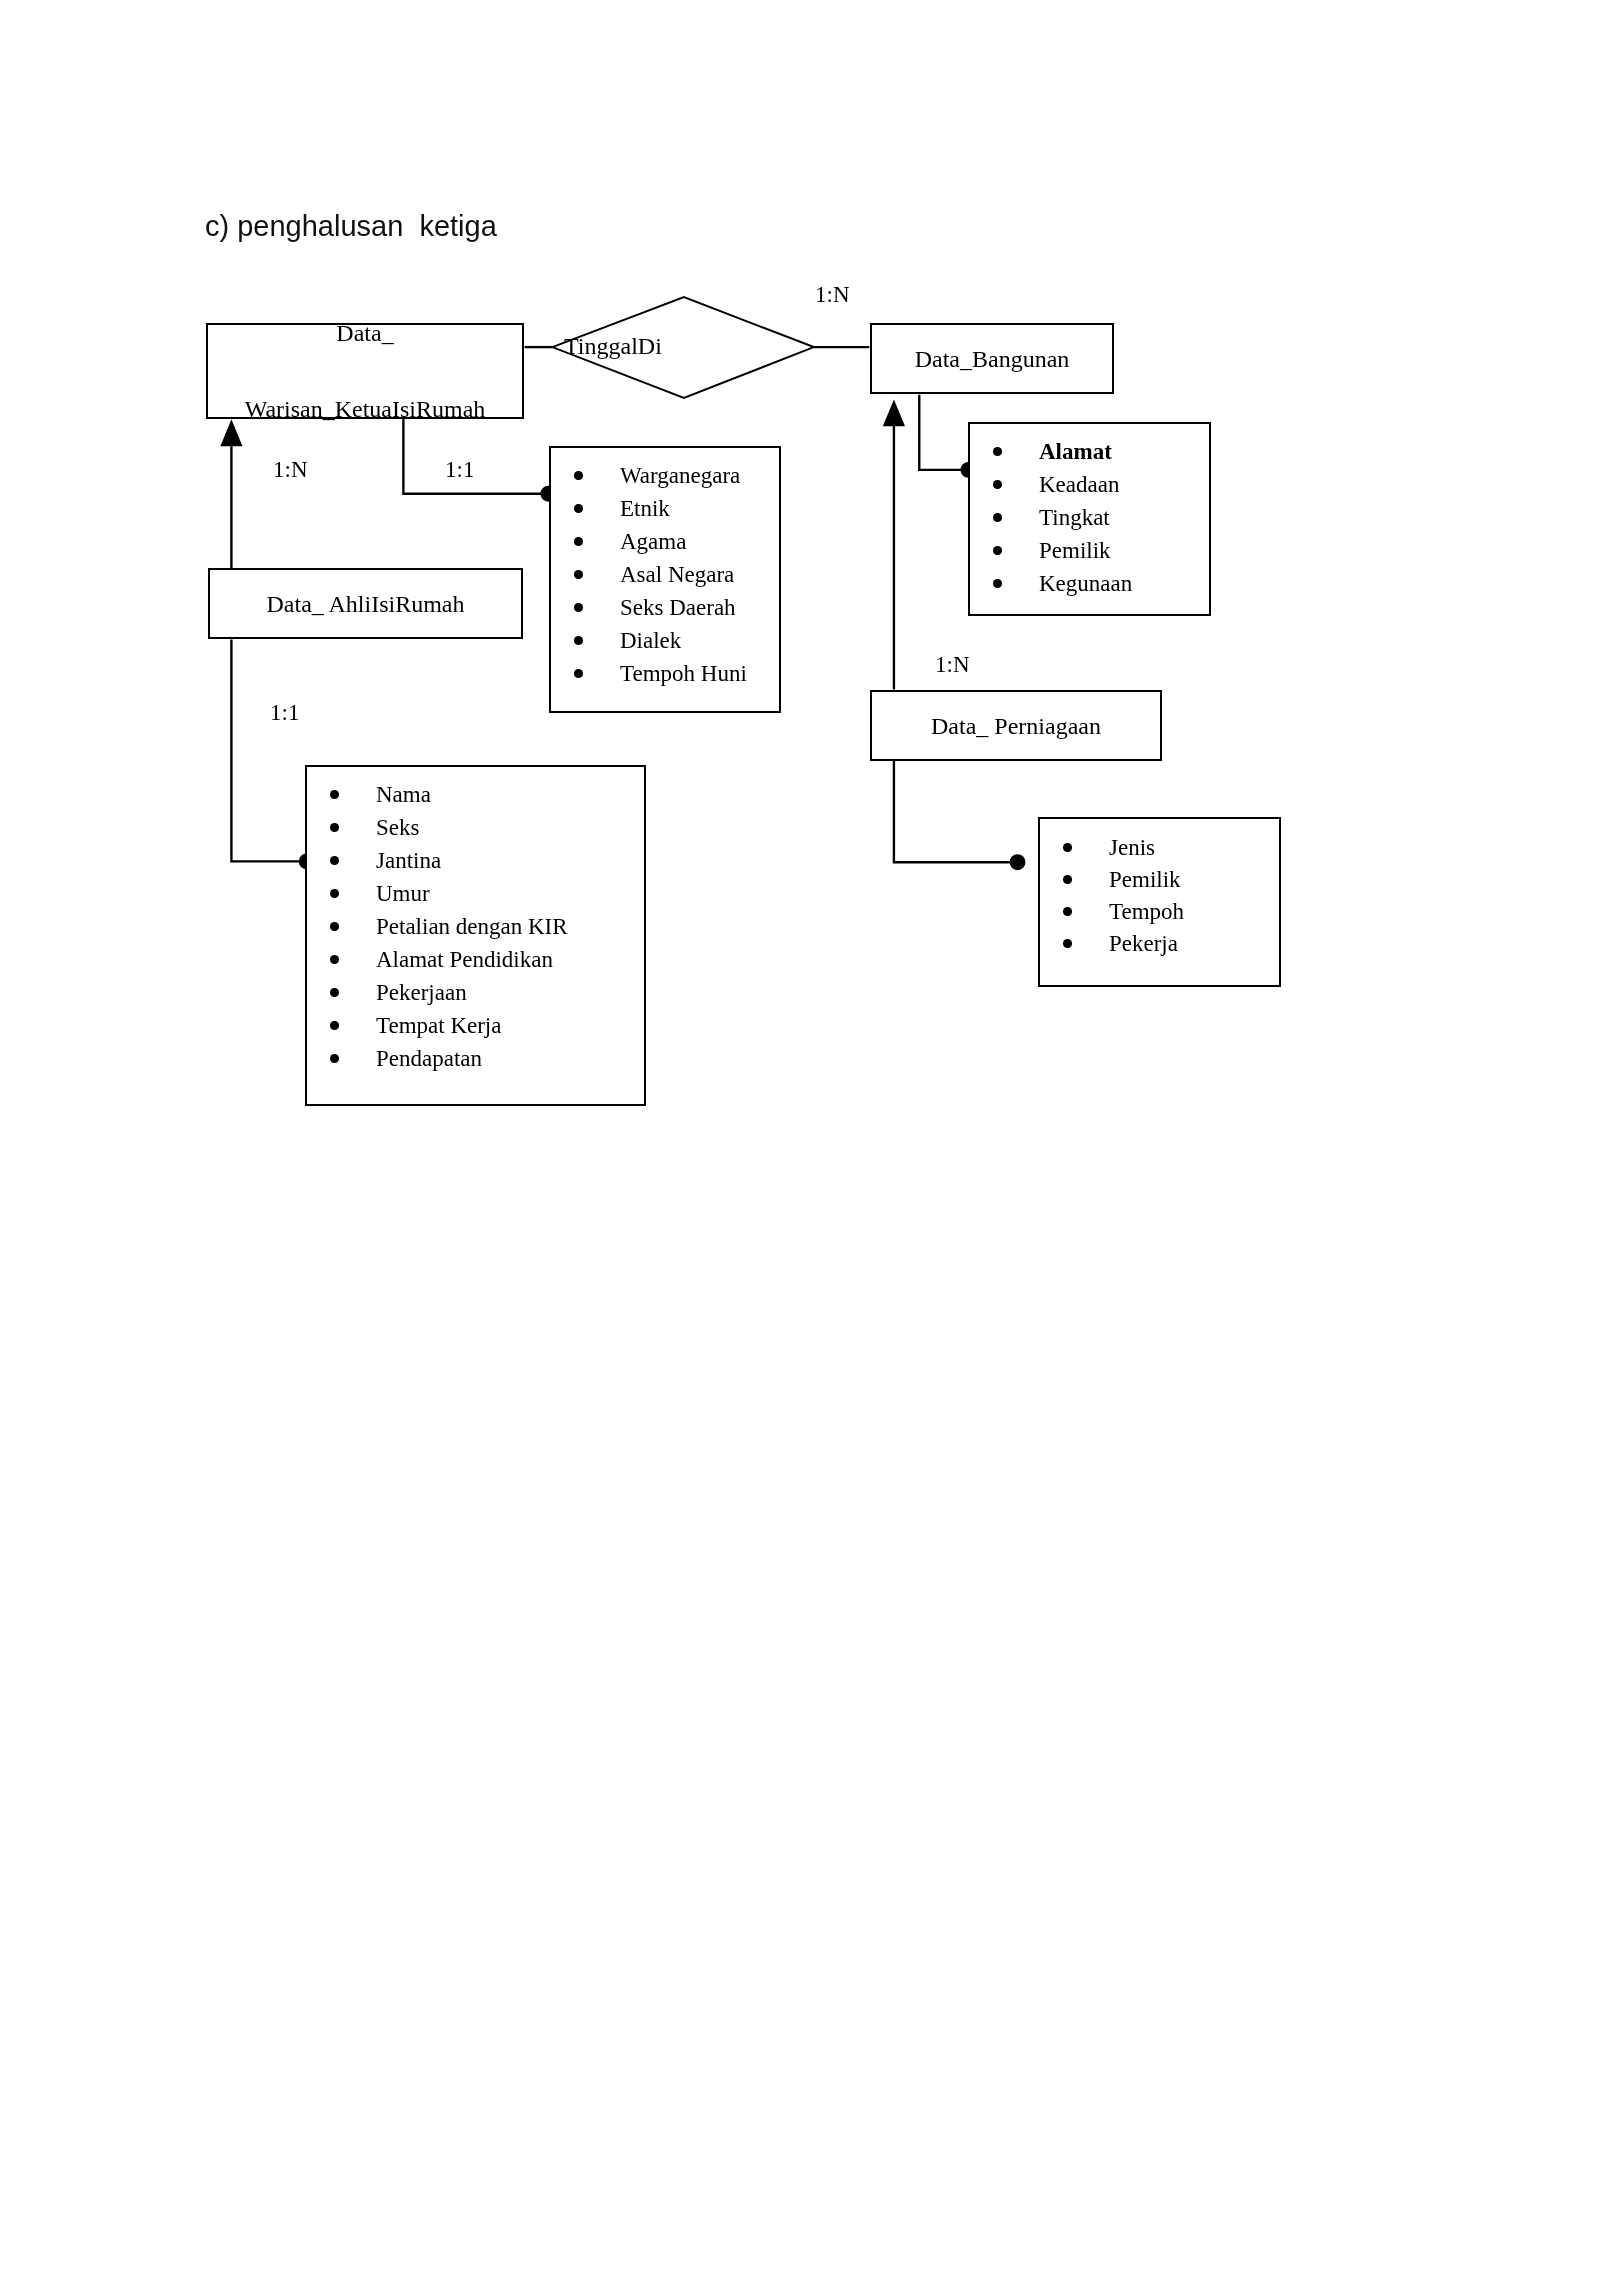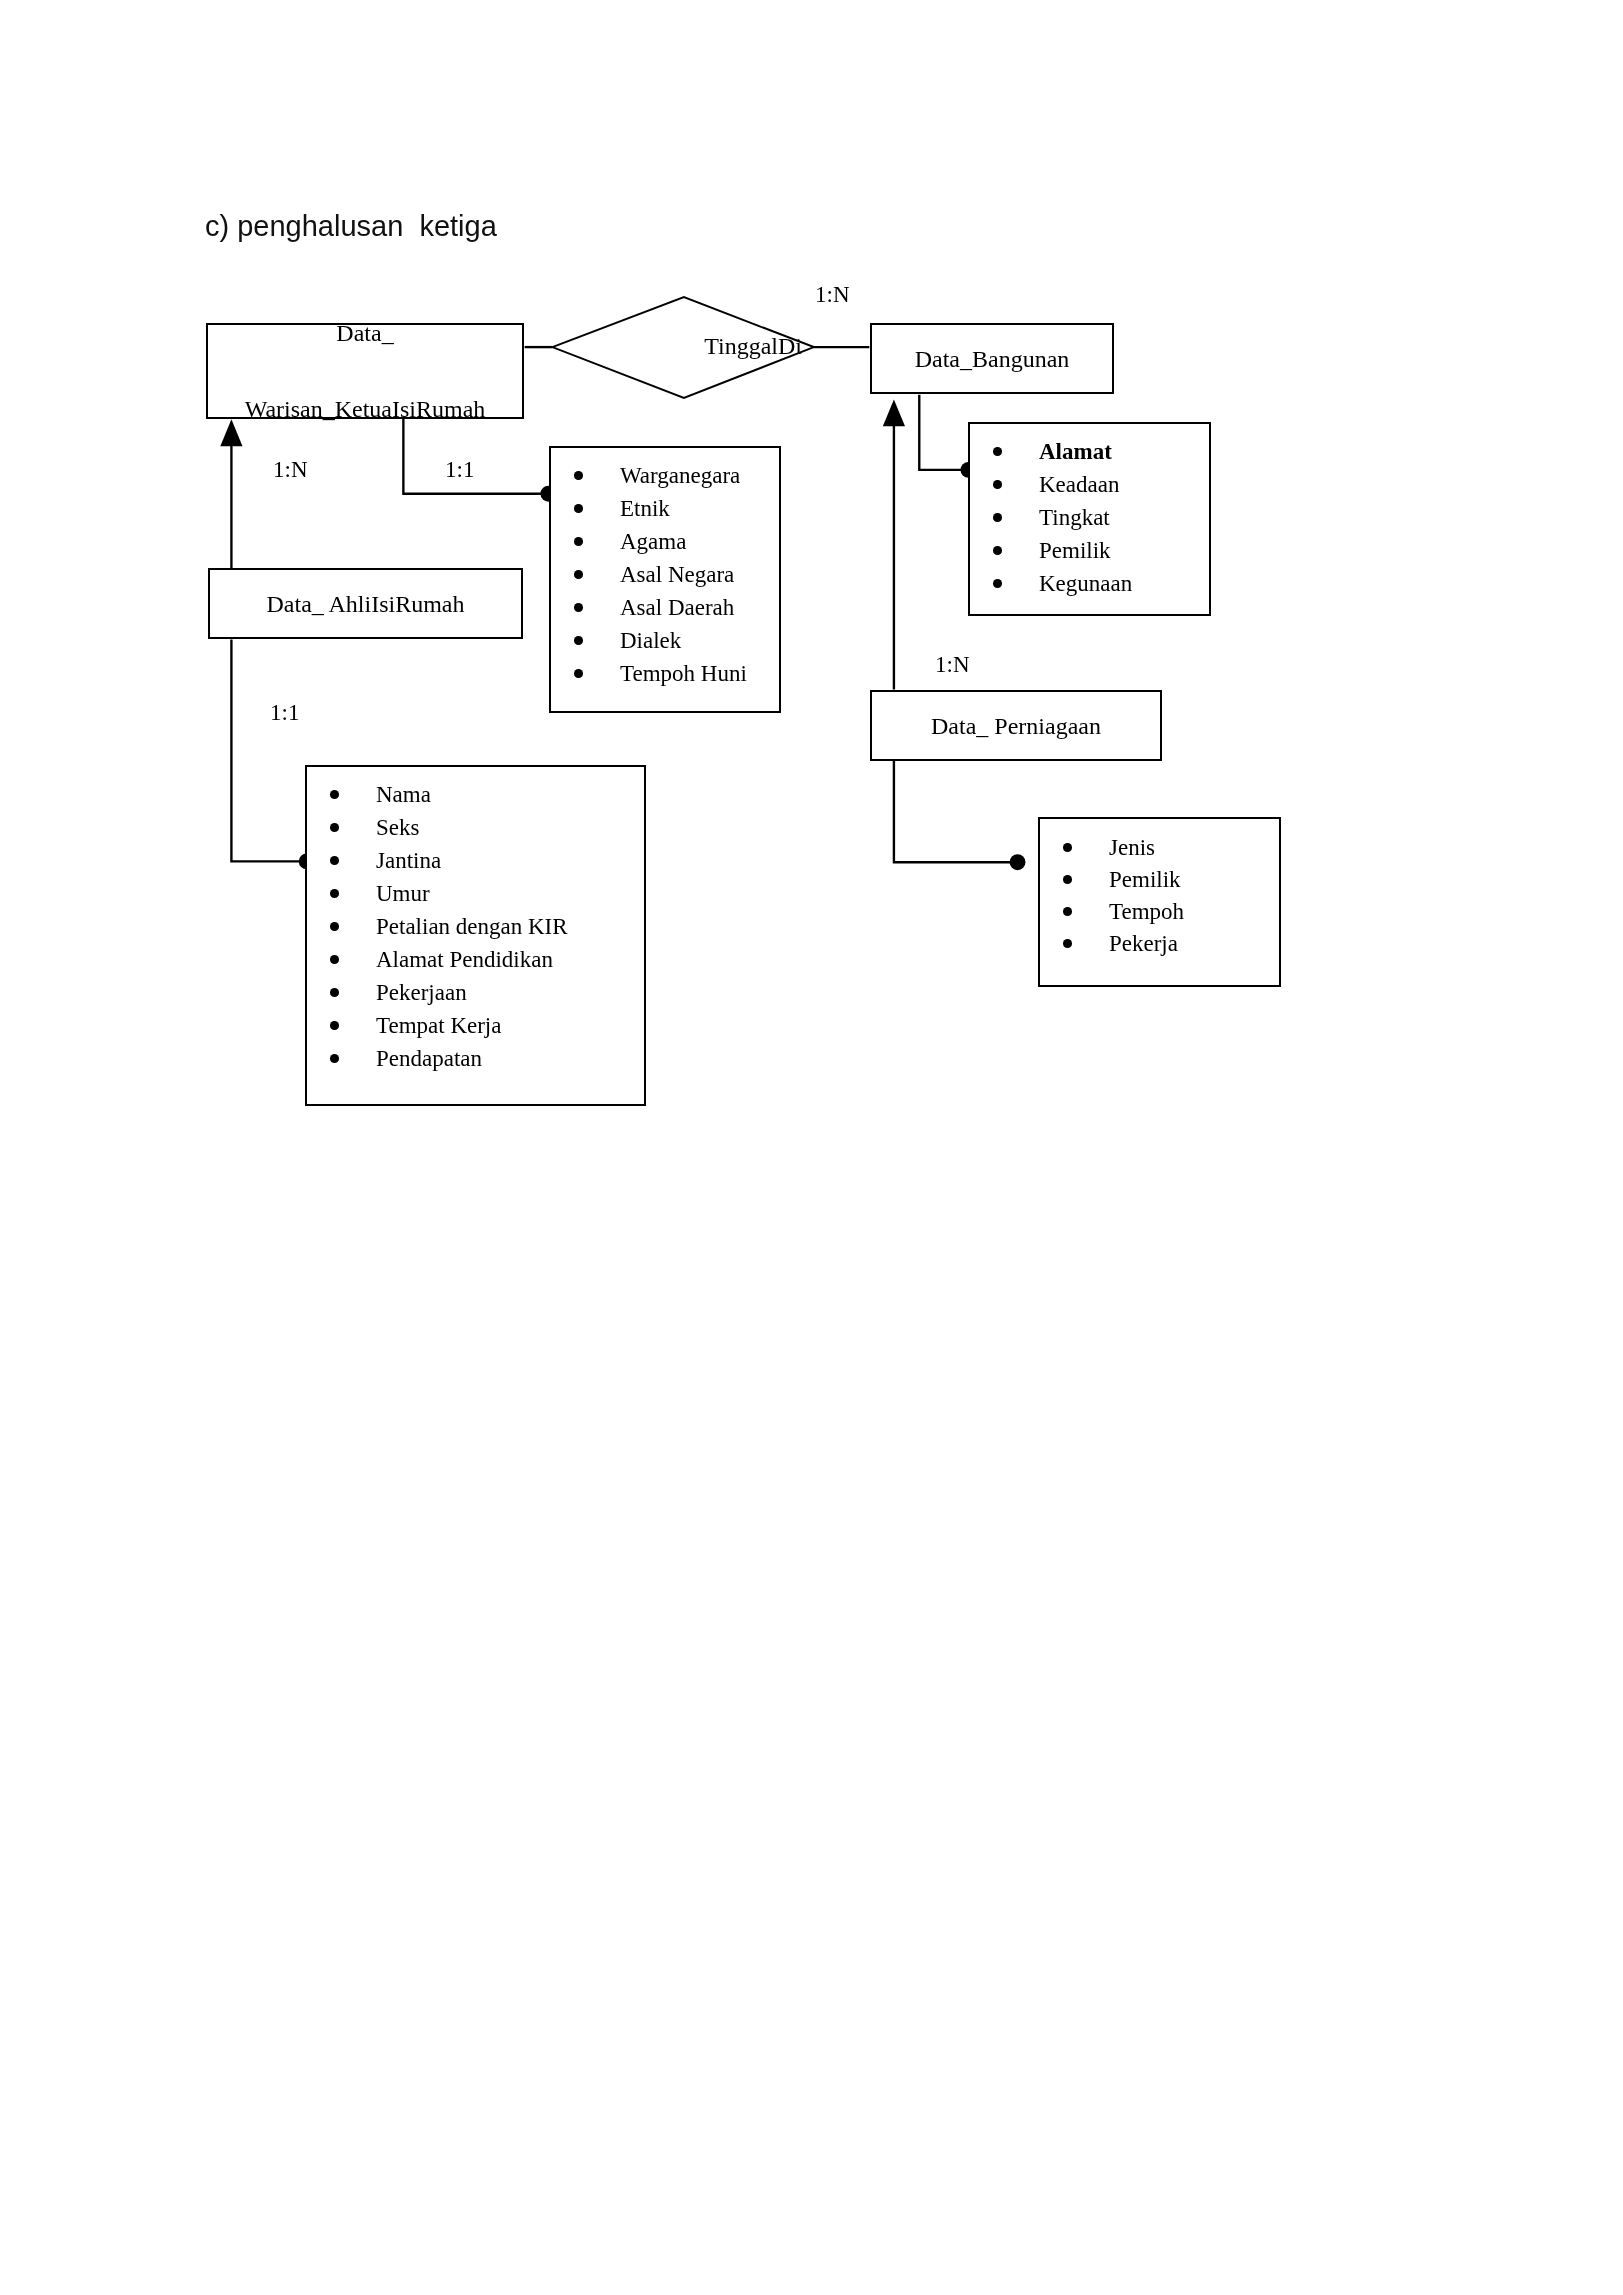--- a/index.html
+++ b/index.html
@@ -48,21 +48,21 @@
   #box-warisan    { left: 206px;  top: 323px; width: 318px; height: 96px; }
   #box-bangunan   { left: 870px; top: 323px; width: 244px; height: 71px; }
   #box-ahli       { left: 208px;  top: 568px; width: 315px; height: 71px; font-family: Liberation Serif, serif; }
   #box-perniagaan { left: 870px; top: 690px; width: 292px; height: 71px; }
 
   #rel-tinggaldi {
     position: absolute;
     left: 564px;
     top: 333px;
     width: 238px;
-    text-align: right;
+    text-align: left;
     font-size: 24px;
   }
 
   .attrbox {
     position: absolute;
     box-sizing: border-box;
     border: 2.4px solid #000000;
     background: #ffffff;
   }
   #attrs-bangunan    { left: 968px; top: 422px;  width: 243px; height: 194px; padding-top: 11px; }
@@ -201,21 +201,21 @@
         <span class="attr-text">Agama</span>
       </div>
 
       <div class="attr-item">
         <span class="bullet"></span>
         <span class="attr-text">Asal Negara</span>
       </div>
 
       <div class="attr-item">
         <span class="bullet"></span>
-        <span class="attr-text">Asal Daerah</span>
+        <span class="attr-text">Seks Daerah</span>
       </div>
 
       <div class="attr-item">
         <span class="bullet"></span>
         <span class="attr-text">Dialek</span>
       </div>
 
       <div class="attr-item">
         <span class="bullet"></span>
         <span class="attr-text">Tempoh Huni</span>

